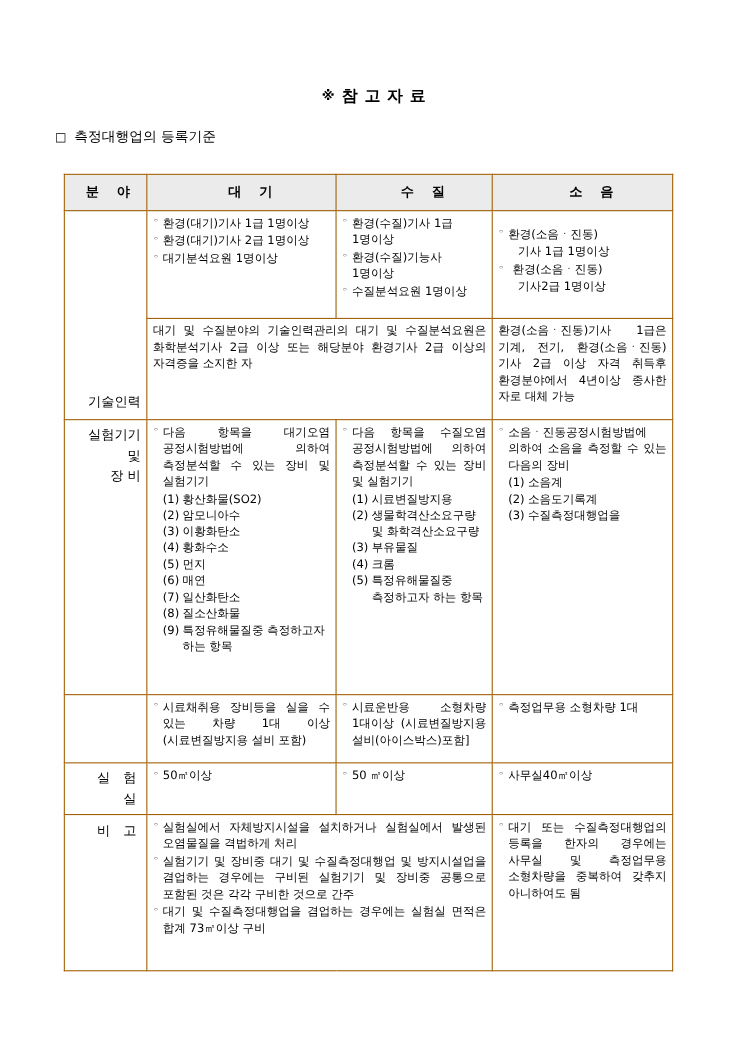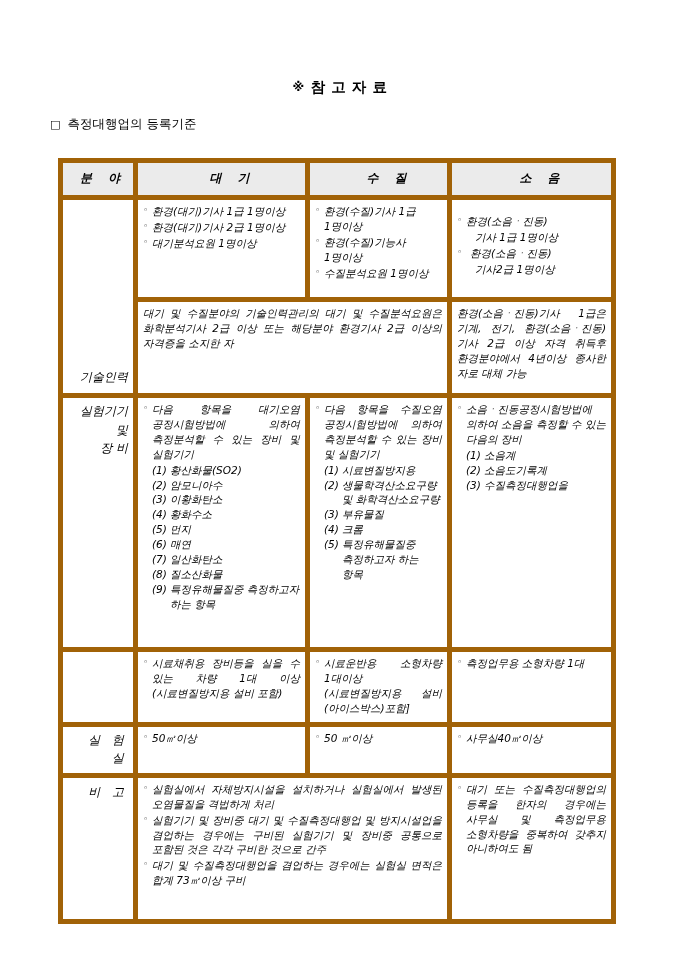--- a/index.html
+++ b/index.html
@@ -54,25 +54,24 @@
     position: absolute;
     left: 58px;
     top: 158px;
     width: 553px;
     border-collapse: collapse;
     table-layout: fixed;
     font-size: 10.5px;
     line-height: 1.42;
   }
   table.reg td, table.reg th {
-    border: 5px solid #a16207;
+    border: 1px solid #a16207;
     vertical-align: top;
     padding: 4px 5px 5px 5px;
     word-break: keep-all;
-    font-style: italic;
   }
   table.reg th {
     background: #ebebeb;
     font-size: 12px;
     font-weight: bold;
     text-align: center;
     vertical-align: middle;
     height: 26px;
     padding: 3px 4px;
     letter-spacing: 6px;

